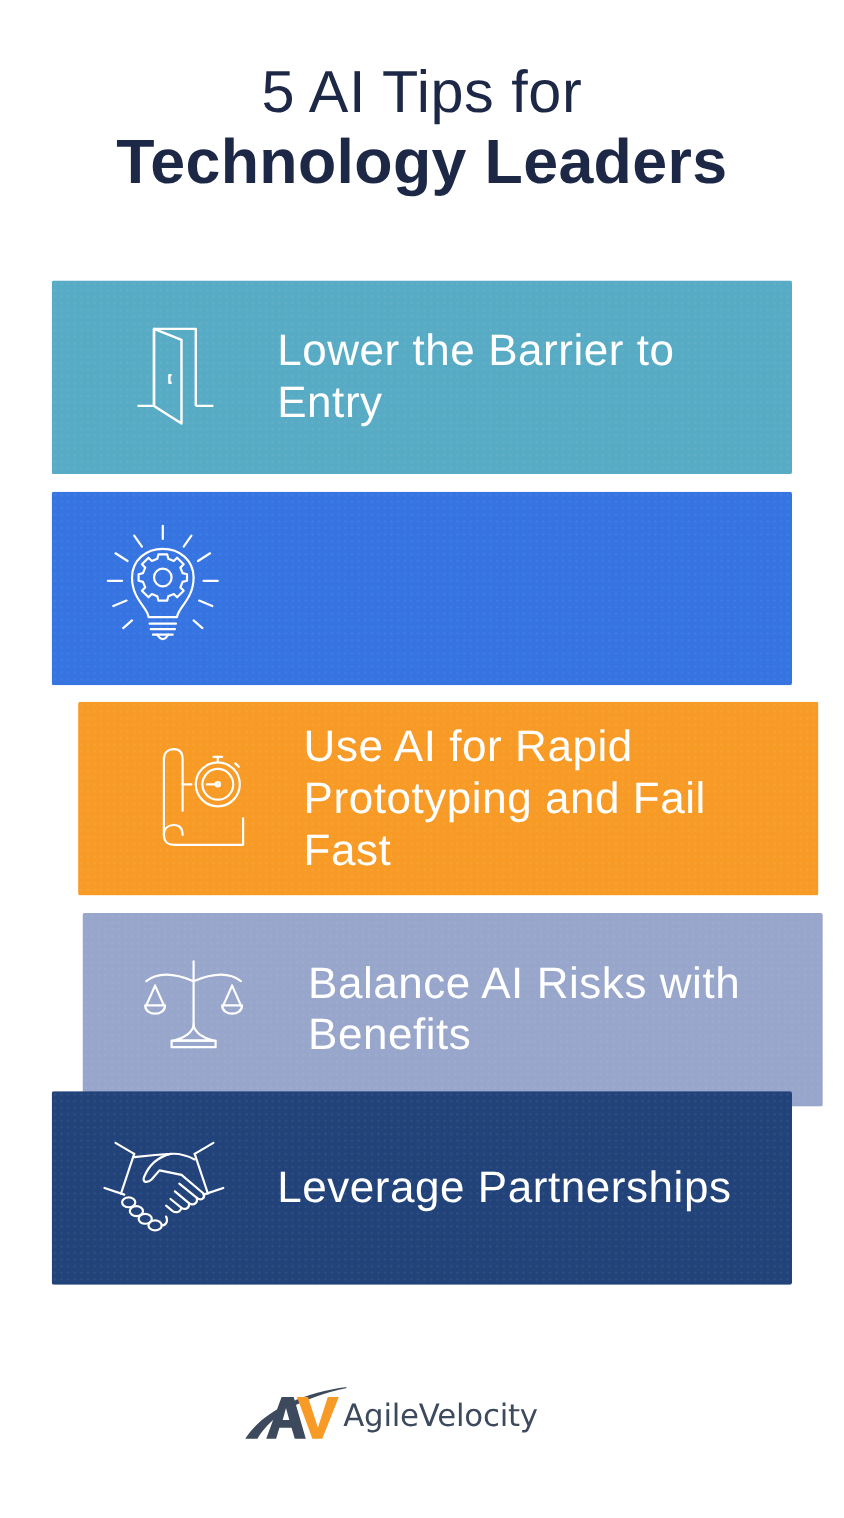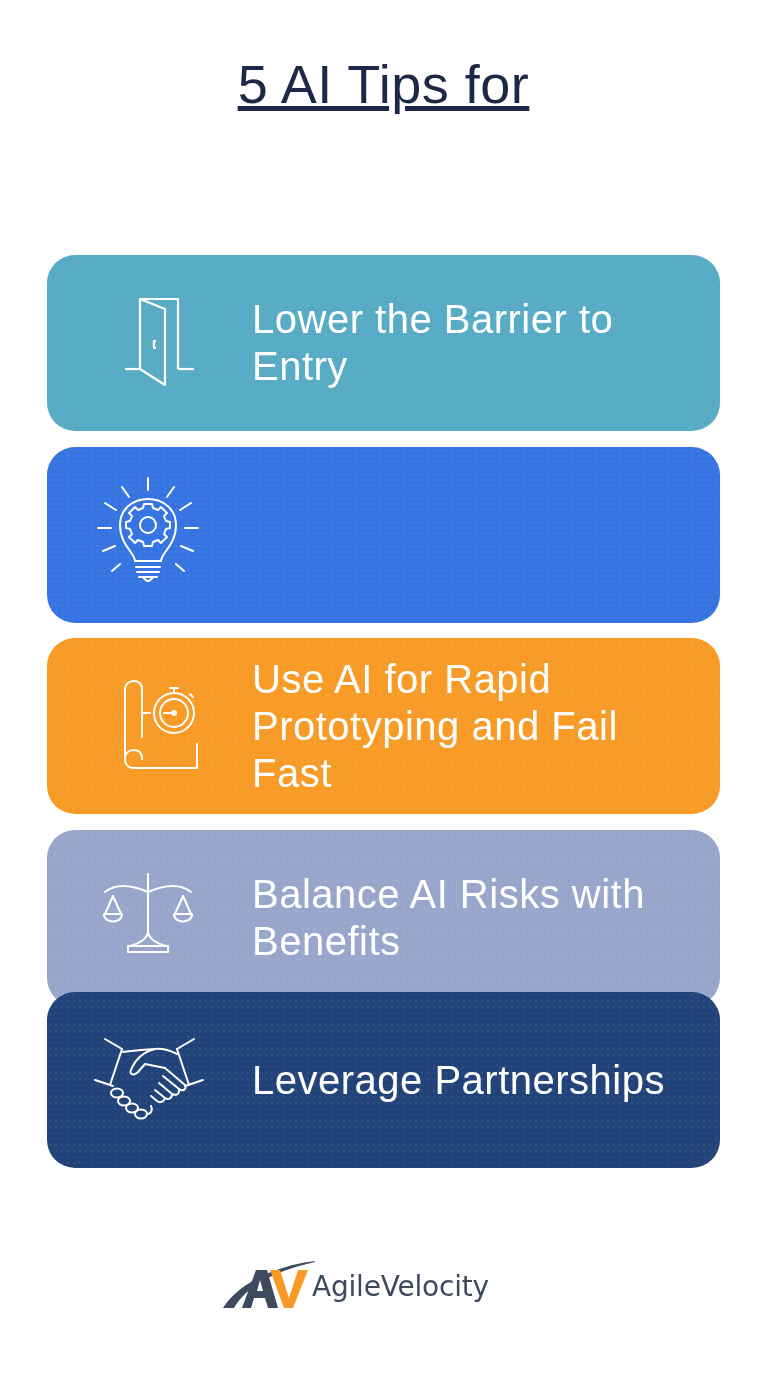--- a/index.html
+++ b/index.html
@@ -3,31 +3,31 @@
 <meta charset="utf-8">
 <style>
   html, body { margin: 0; padding: 0; }
   body {
     width: 767px; height: 1380px; background: #ffffff;
     font-family: "Liberation Sans", "DejaVu Sans", sans-serif;
     position: relative; overflow: hidden;
   }
   .title {
     position: absolute; left: 0; right: 0; top: 52px;
-    text-align: center; color: #1c2846; text-decoration: underline;
+    text-align: center; color: #1c2846;
   }
   .title-line1 {
     font-size: 54px; font-weight: 400; line-height: 64px; letter-spacing: 0.5px;
   }
   .title-line2 {
     font-size: 57px; font-weight: 700; line-height: 66px; margin-top: -2px; letter-spacing: 0.3px;
   }
   .card {
     position: absolute; left: 47px; width: 673px; height: 176px;
-    border-radius: 28px; color: #ffffff;
+    border-radius: 2px; color: #ffffff;
     background-image: radial-gradient(rgba(255,255,255,0.06) 1px, transparent 1px);
     background-size: 6px 6px;
   }
   .card .icon {
     position: absolute; left: 46px; top: 26px; width: 120px; height: 120px;
   }
   .card .icon svg { width: 100%; height: 100%; display: block; }
   .card .label {
     position: absolute; left: 205px; right: 20px; top: 0; bottom: 0;
     display: flex; align-items: center;
@@ -41,20 +41,21 @@
     position: absolute; left: 92px; top: 14px;
     font-size: 28px; color: #3d4a5e; letter-spacing: -0.2px;
     font-family: "DejaVu Sans", sans-serif; font-weight: 400;
   }
 </style>
 </head>
 <body>
 
 <div class="title">
   <div class="title-line1">5 AI Tips for</div>
+  <div class="title-line2">Technology Leaders</div>
 </div>
 
 <div class="card" style="top:255px;background-color:#58abc4;">
   <div class="icon">
     <svg viewBox="0 0 120 120" fill="none" stroke="#fff" stroke-width="2.2" stroke-linejoin="round">
       <polyline points="47,88 47,18 85,18 85,88"></polyline>
       <line x1="32" y1="88" x2="47" y2="88"></line>
       <line x1="85" y1="88" x2="101" y2="88"></line>
       <polygon points="47,18 72,28 72,104 47,88"></polygon>
       <polyline points="63,60 61,60 61,67 63,67"></polyline>
@@ -81,40 +82,40 @@
       <line x1="43" y1="94" x2="67" y2="94"></line>
       <line x1="44" y1="99" x2="66" y2="99"></line>
       <line x1="46" y1="104" x2="64" y2="104"></line>
       <path d="M50,104 Q55,112 60,104"></path>
       <circle cx="55" cy="52" r="8"></circle>
       <path d="M51,36 L59,36 L60,40 L65,42 L68,39 L74,45 L71,48 L73,53 L77,54 L77,60 L73,61 L71,66 L74,69 L68,75 L65,72 L60,74 L59,78 L51,78 L50,74 L45,72 L42,75 L36,69 L39,66 L37,61 L33,60 L33,54 L37,53 L39,48 L36,45 L42,39 L45,42 L50,40 Z" transform="translate(0,-5)"></path>
     </svg>
   </div>
 </div>
 
-<div class="card" style="top:638px;background-color:#f89b26;">
+<div class="card" style="top:638px;background-color:#f89b26;margin-left:24px;">
   <div class="icon">
     <svg viewBox="0 0 120 120" fill="none" stroke="#fff" stroke-width="2" stroke-linecap="round" stroke-linejoin="round">
       <path d="M32,26 C32,20 36,17 41,17 C46,17 49,20 49,26 L49,73"></path>
       <path d="M32,26 L32,95 C32,101 36,104 41,104 L104,104 L104,80"></path>
       <path d="M32,95 C32,89 36,86 41,86 C46,86 49,89 49,95"></path>
       <line x1="49" y1="49" x2="57" y2="49"></line>
       <circle cx="81" cy="49" r="20"></circle>
       <circle cx="81" cy="49" r="14"></circle>
       <line x1="77" y1="24" x2="85" y2="24"></line>
       <line x1="81" y1="24" x2="81" y2="29"></line>
       <line x1="97" y1="30" x2="100" y2="33"></line>
       <line x1="71" y1="49" x2="81" y2="49"></line>
       <circle cx="81" cy="49" r="2"></circle>
     </svg>
   </div>
   <div class="label">Use AI for Rapid Prototyping and Fail Fast</div>
 </div>
 
-<div class="card" style="top:830px;background-color:#98a6cb;">
+<div class="card" style="top:830px;background-color:#98a6cb;margin-left:28px;">
   <div class="icon">
     <svg viewBox="0 0 120 120" fill="none" stroke="#fff" stroke-width="2" stroke-linecap="round" stroke-linejoin="round">
       <line x1="55" y1="18" x2="55" y2="75"></line>
       <path d="M12,36 C22,28 36,28 55,36 C74,28 88,28 98,36"></path>
       <line x1="20" y1="40" x2="12" y2="58"></line>
       <line x1="20" y1="40" x2="28" y2="58"></line>
       <path d="M11,58 L29,58 C29,68 11,68 11,58 Z"></path>
       <line x1="90" y1="40" x2="82" y2="58"></line>
       <line x1="90" y1="40" x2="98" y2="58"></line>
       <path d="M81,58 L99,58 C99,68 81,68 81,58 Z"></path>

